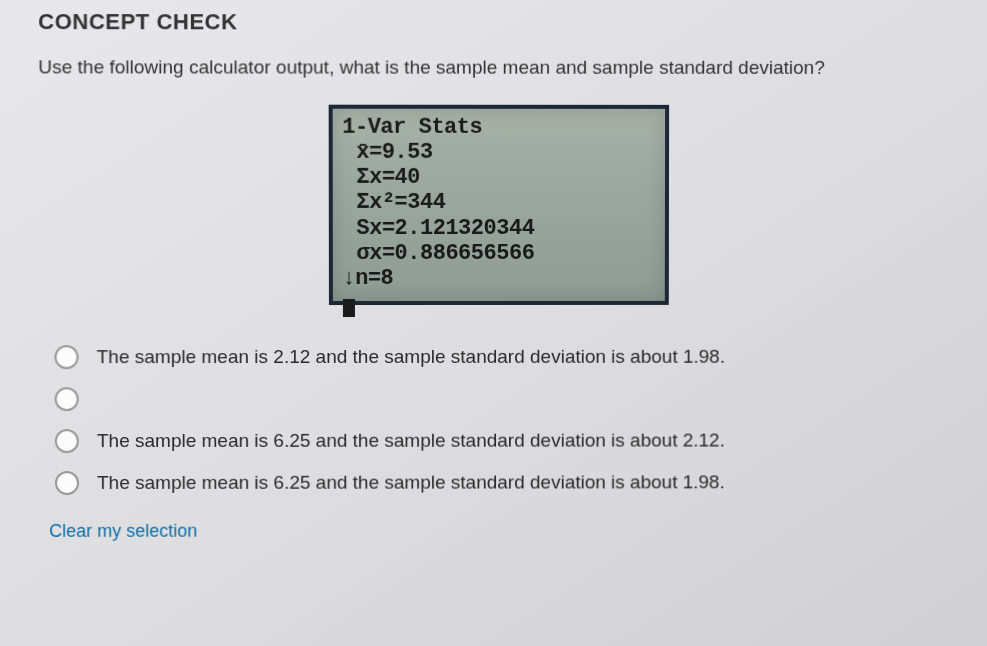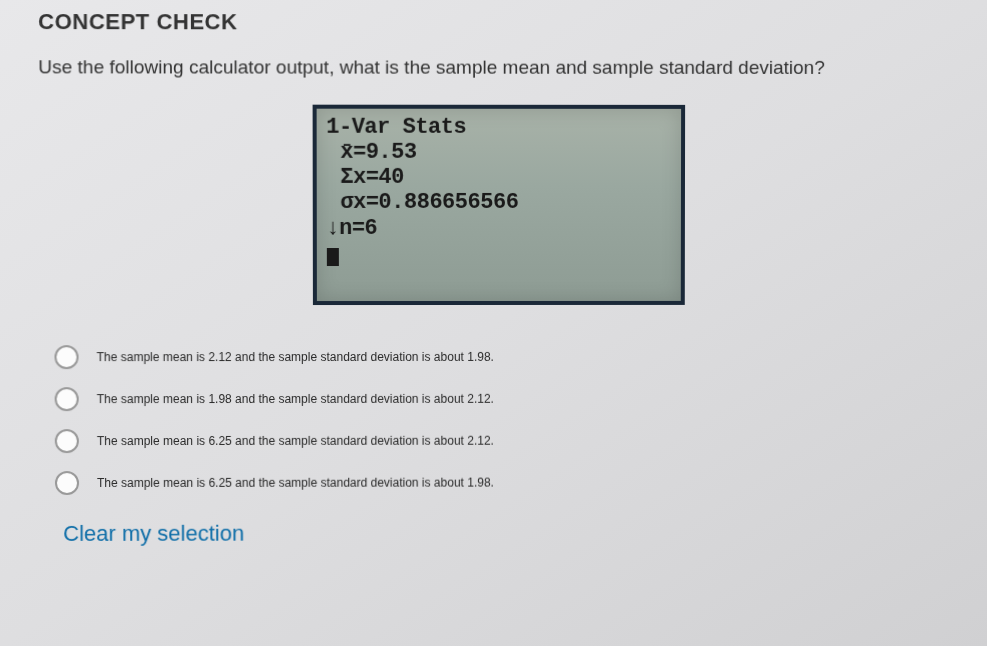--- a/index.html
+++ b/index.html
@@ -33,21 +33,21 @@
       color: #333;
       margin-bottom: 22px;
       line-height: 1.5;
     }
     .calc-wrapper {
       display: flex;
       justify-content: center;
       margin-bottom: 40px;
     }
     .calc-screen {
-      width: 372px;
+      width: 340px;
       height: 200px;
       background: #9aa8a0;
       background: linear-gradient(to bottom, #a8b2a8 0%, #9aa8a0 40%, #8e9c94 100%);
       border: 4px solid #1a2838;
       padding: 6px 10px;
       font-family: "Courier New", monospace;
       font-size: 22px;
       font-weight: 700;
       color: #1a1a1a;
       line-height: 1.15;
@@ -81,60 +81,61 @@
     .radio {
       width: 24px;
       height: 24px;
       border: 2px solid #999;
       border-radius: 50%;
       background: #fcfcfc;
       flex-shrink: 0;
       cursor: pointer;
     }
     .option-text {
-      font-size: 12px;
+      font-size: 19px;
       color: #2a2a2a;
     }
     .clear-link {
       color: #0f6ea8;
-      font-size: 22px;
-      margin-left: 23px;
+      font-size: 18px;
+      margin-left: 9px;
       margin-top: 8px;
       cursor: pointer;
       display: inline-block;
     }
   </style>
 </head>
 <body>
 
 <div class="container">
 
   <div class="heading">CONCEPT CHECK</div>
 
   <div class="question">Use the following calculator output, what is the sample mean and sample standard deviation?</div>
 
   <div class="calc-wrapper">
     <div class="calc-screen">
       <div class="calc-line">1-Var Stats</div>
       <div class="calc-line indent">x̄=9.53</div>
       <div class="calc-line indent">Σx=40</div>
+      <div class="calc-line indent">Σx²=344</div>
+      <div class="calc-line indent">Sx=2.121320344</div>
       <div class="calc-line indent">σx=0.886656566</div>
-      <div class="calc-line">↓n=6</div>
+      <div class="calc-line">↓n=8</div>
       <div class="cursor-block"></div>
     </div>
   </div>
 
   <div class="options">
     <div class="option-row">
       <div class="radio"></div>
       <div class="option-text">The sample mean is 2.12 and the sample standard deviation is about 1.98.</div>
     </div>
     <div class="option-row">
       <div class="radio"></div>
-      <div class="option-text">The sample mean is 1.98 and the sample standard deviation is about 2.12.</div>
     </div>
     <div class="option-row">
       <div class="radio"></div>
       <div class="option-text">The sample mean is 6.25 and the sample standard deviation is about 2.12.</div>
     </div>
     <div class="option-row">
       <div class="radio"></div>
       <div class="option-text">The sample mean is 6.25 and the sample standard deviation is about 1.98.</div>
     </div>
   </div>

